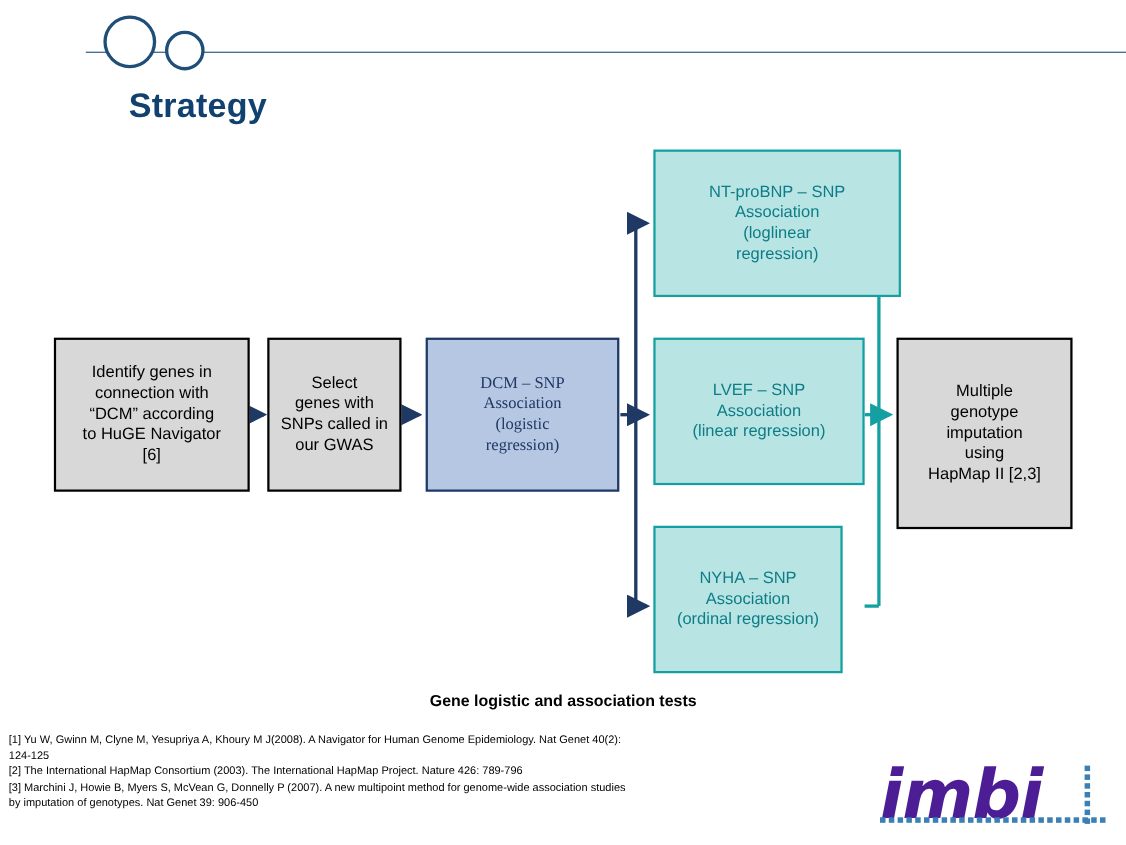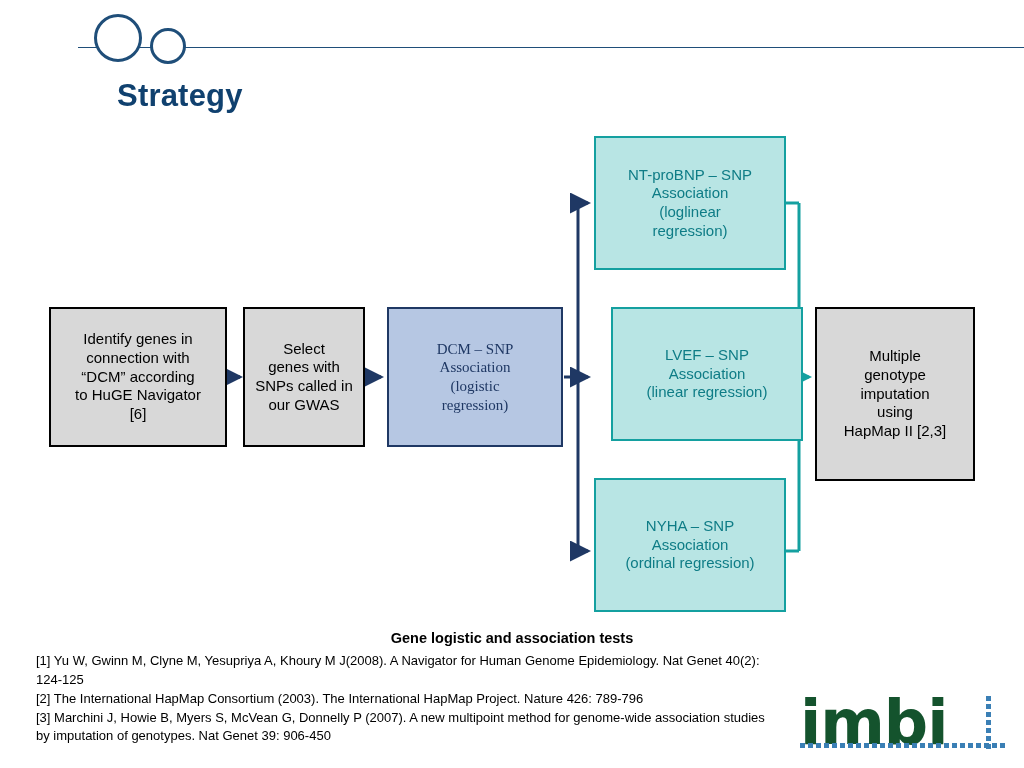--- a/index.html
+++ b/index.html
@@ -83,23 +83,23 @@
   .box-cyan {
     background: #b8e5e4;
     border: 2px solid #14a0a0;
     color: #0e7c86;
     font-size: 15px;
   }
 
   #box-identify { left: 49px;  top: 307px; width: 178px; height: 140px; }
   #box-select   { left: 243px; top: 307px; width: 122px; height: 140px; }
   #box-dcm      { left: 387px; top: 307px; width: 176px; height: 140px; font-family: Liberation Serif, serif; }
-  #box-ntprobnp { left: 594px; top: 136px; width: 192px; height: 134px; }
-  #box-lvef     { left: 611px; top: 307px; width: 192px; height: 134px; }
-  #box-nyha     { left: 594px; top: 478px; width: 192px; height: 134px; }
+  #box-ntprobnp { left: 594px; top: 136px; width: 225px; height: 134px; }
+  #box-lvef     { left: 594px; top: 307px; width: 192px; height: 134px; }
+  #box-nyha     { left: 594px; top: 478px; width: 172px; height: 134px; }
   #box-multiple { left: 815px; top: 307px; width: 160px; height: 174px; }
 
   
   .svg-layer {
     position: absolute;
     left: 0;
     top: 0;
     width: 1024px;
     height: 768px;
     pointer-events: none;
@@ -114,46 +114,46 @@
     text-align: center;
     font-size: 14.5px;
     font-weight: bold;
     color: #000000;
   }
 
   
   .refs {
     position: absolute;
     left: 8px;
-    top: 652px;
+    top: 666px;
     width: 760px;
-    font-size: 13px;
+    font-size: 10px;
     line-height: 1.45;
     color: #000000;
-    margin-left: 28px;
   }
   .refs div { white-space: pre-line; }
 
   
   .logo {
     position: absolute;
     left: 800px;
     top: 694px;
     width: 210px;
     height: 62px;
   }
   .logo-text {
     position: absolute;
     left: 0;
     top: -8px;
     font-size: 62px;
     font-weight: bold;
-    color: #14532d;
+    color: #4c1d95;
     letter-spacing: -1px;
     font-family: "DejaVu Sans", sans-serif;
+    font-style: italic;
   }
   .logo-dots {
     position: absolute;
     left: 186px;
     top: 2px;
     width: 22px;
     height: 56px;
   }
   .logo-dots i {
     position: absolute;

